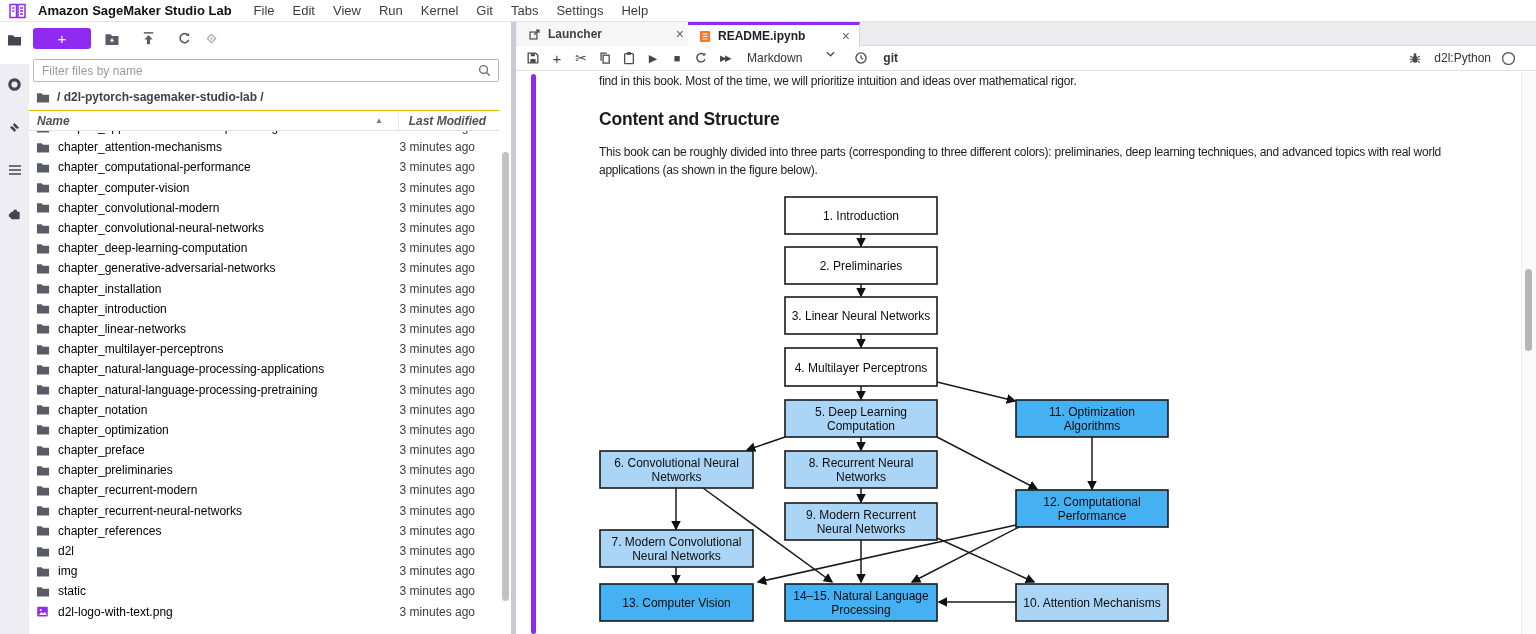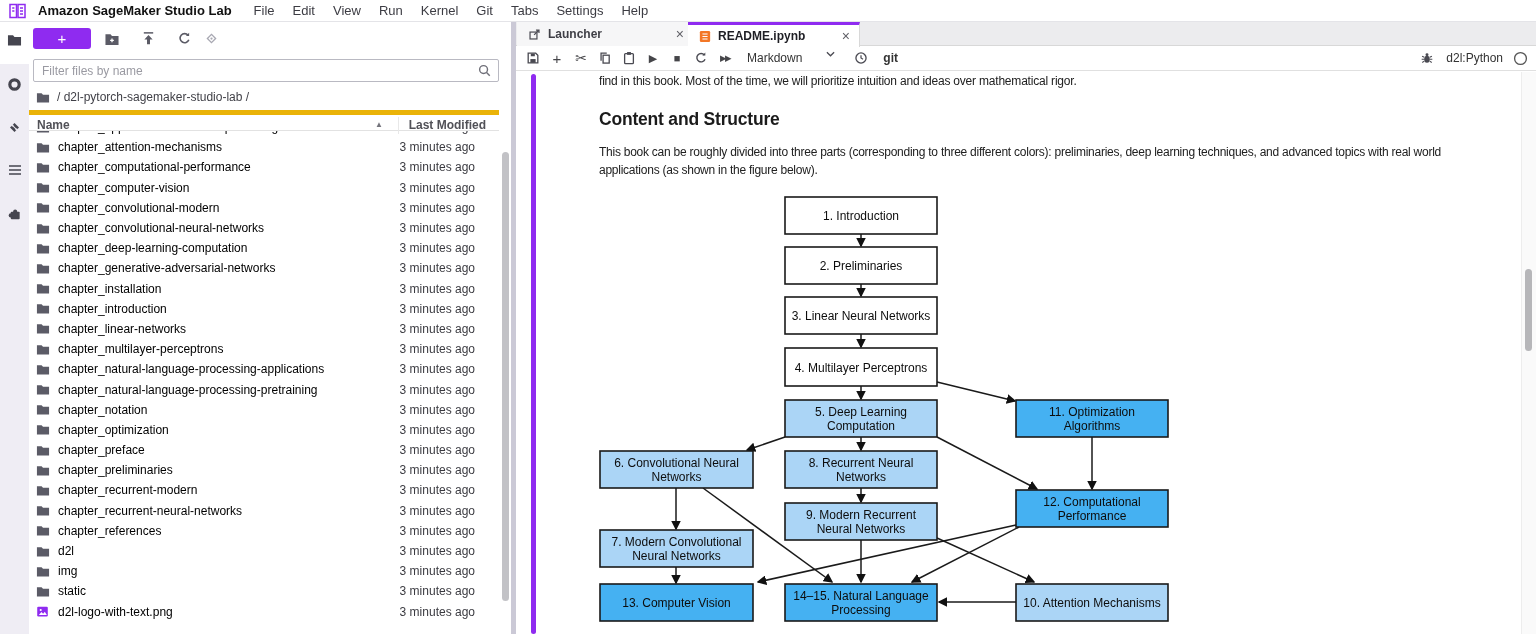--- a/index.html
+++ b/index.html
@@ -22,24 +22,24 @@
   
   #fpanel { position:absolute; left:29px; top:22px; width:482px; height:612px; background:#fff; }
   #plus-btn { position:absolute; left:4px; top:6px; width:58px; height:21px; background:#8f2bf0;
     border-radius:3px; color:#fff; font-size:15px; display:flex; align-items:center; justify-content:center; }
   .ficon { position:absolute; top:6px; width:22px; height:21px; display:flex; align-items:center; justify-content:center; }
   #filter-box { position:absolute; left:4px; top:37px; width:466px; height:23px; }
   #filter-input { width:100%; height:100%; border:1px solid #b9b9c2; border-radius:2px; padding:0 26px 0 8px;
     font-size:12px; color:#333; font-family:inherit; outline:none; }
   #filter-input::placeholder { color:#9a9aa2; }
   #search-ic { position:absolute; right:7px; top:4px; }
-  #breadcrumb-row { position:absolute; left:7px; top:64px; height:22px; display:flex; align-items:center; }
+  #breadcrumb-row { position:absolute; left:7px; top:64px; height:22px; display:flex; align-items:center;font-weight:bold; }
   #breadcrumb-text { margin-left:7px; font-size:12px; color:#3f3f46; }
   #list-header { position:absolute; left:0; top:88px; width:470px; height:21px; background:#fff;
-    border-top:5px solid #eab308; border-bottom:1px solid #e2e2e2; z-index:3; }
+    border-top:1px solid #eab308; border-bottom:1px solid #e2e2e2; z-index:3;font-style:italic; }
   #col-name { position:absolute; left:8px; top:3px; font-size:12px; font-weight:bold; color:#515157; }
   #sort-caret { position:absolute; left:346px; top:5px; font-size:8px; color:#74747c; }
   #col-divider { position:absolute; left:369px; top:2px; width:1px; height:17px; background:#e8e8e8; }
   #col-modified { position:absolute; right:13px; top:3px; font-size:12px; font-weight:bold; color:#515157; }
   #file-rows { position:absolute; left:0; top:102px; width:470px; height:510px; overflow:hidden; z-index:1; }
   .frow { height:20.2px; display:flex; align-items:center; position:relative; }
   .frow .fr-ic { width:14px; margin-left:7px; display:flex; }
   .fr-name { margin-left:8px; font-size:12px; color:#000000; white-space:nowrap; }
   .fr-time { position:absolute; right:24px; font-size:12px; color:#3b3b41; }
   #fscroll-thumb { position:absolute; left:473px; top:130px; width:7px; height:449px; background:#c2c2c6; border-radius:4px; }
@@ -61,21 +61,21 @@
   #nb-toolbar { position:absolute; left:0; top:24px; width:1020px; height:25px; background:#fff;
     border-bottom:1px solid #e0e0e0; display:flex; align-items:center; }
   .tb-btn { width:24px; height:22px; display:flex; align-items:center; justify-content:center;
     color:#4a4a52; font-size:12px; }
   .tb-glyph { font-size:11px; color:#454549; }
   #tb-left { display:flex; align-items:center; margin-left:5px; }
   #celltype { margin-left:10px; display:flex; align-items:flex-start; font-size:12px; color:#333;gap:18px; }
   #celltype svg { margin-left:6px; }
   #clock-btn { margin-left:14px; }
   #git-label { margin-left:10px; font-size:12px; font-weight:bold; color:#333; }
-  #tb-right { position:absolute; right:8px; display:flex; align-items:center; }
+  #tb-right { position:absolute; right:20px; display:flex; align-items:center; }
   #kernel-label { margin:0 10px 0 12px; font-size:12px; color:#333; }
 
   
   #content { position:absolute; left:0; top:50px; width:1020px; height:562px; background:#fff; overflow:hidden; }
   #cell-bar { position:absolute; left:15px; top:2px; width:5px; height:560px; background:#8f2bf0; border-radius:3px; }
   #nb-text { position:absolute; left:83px; top:0px; width:892px; }
   #p1 { font-size:12px; line-height:18px; color:#212121; letter-spacing:-0.2px; }
   #h2 { margin-top:19px; font-size:17.5px; font-weight:bold; color:#1b1b1b; letter-spacing:-0.2px; }
   #p2 { margin-top:13px; font-size:12px; line-height:18px; color:#212121; letter-spacing:-0.25px; }
   #diagram { position:absolute; left:44px; top:118px; }

